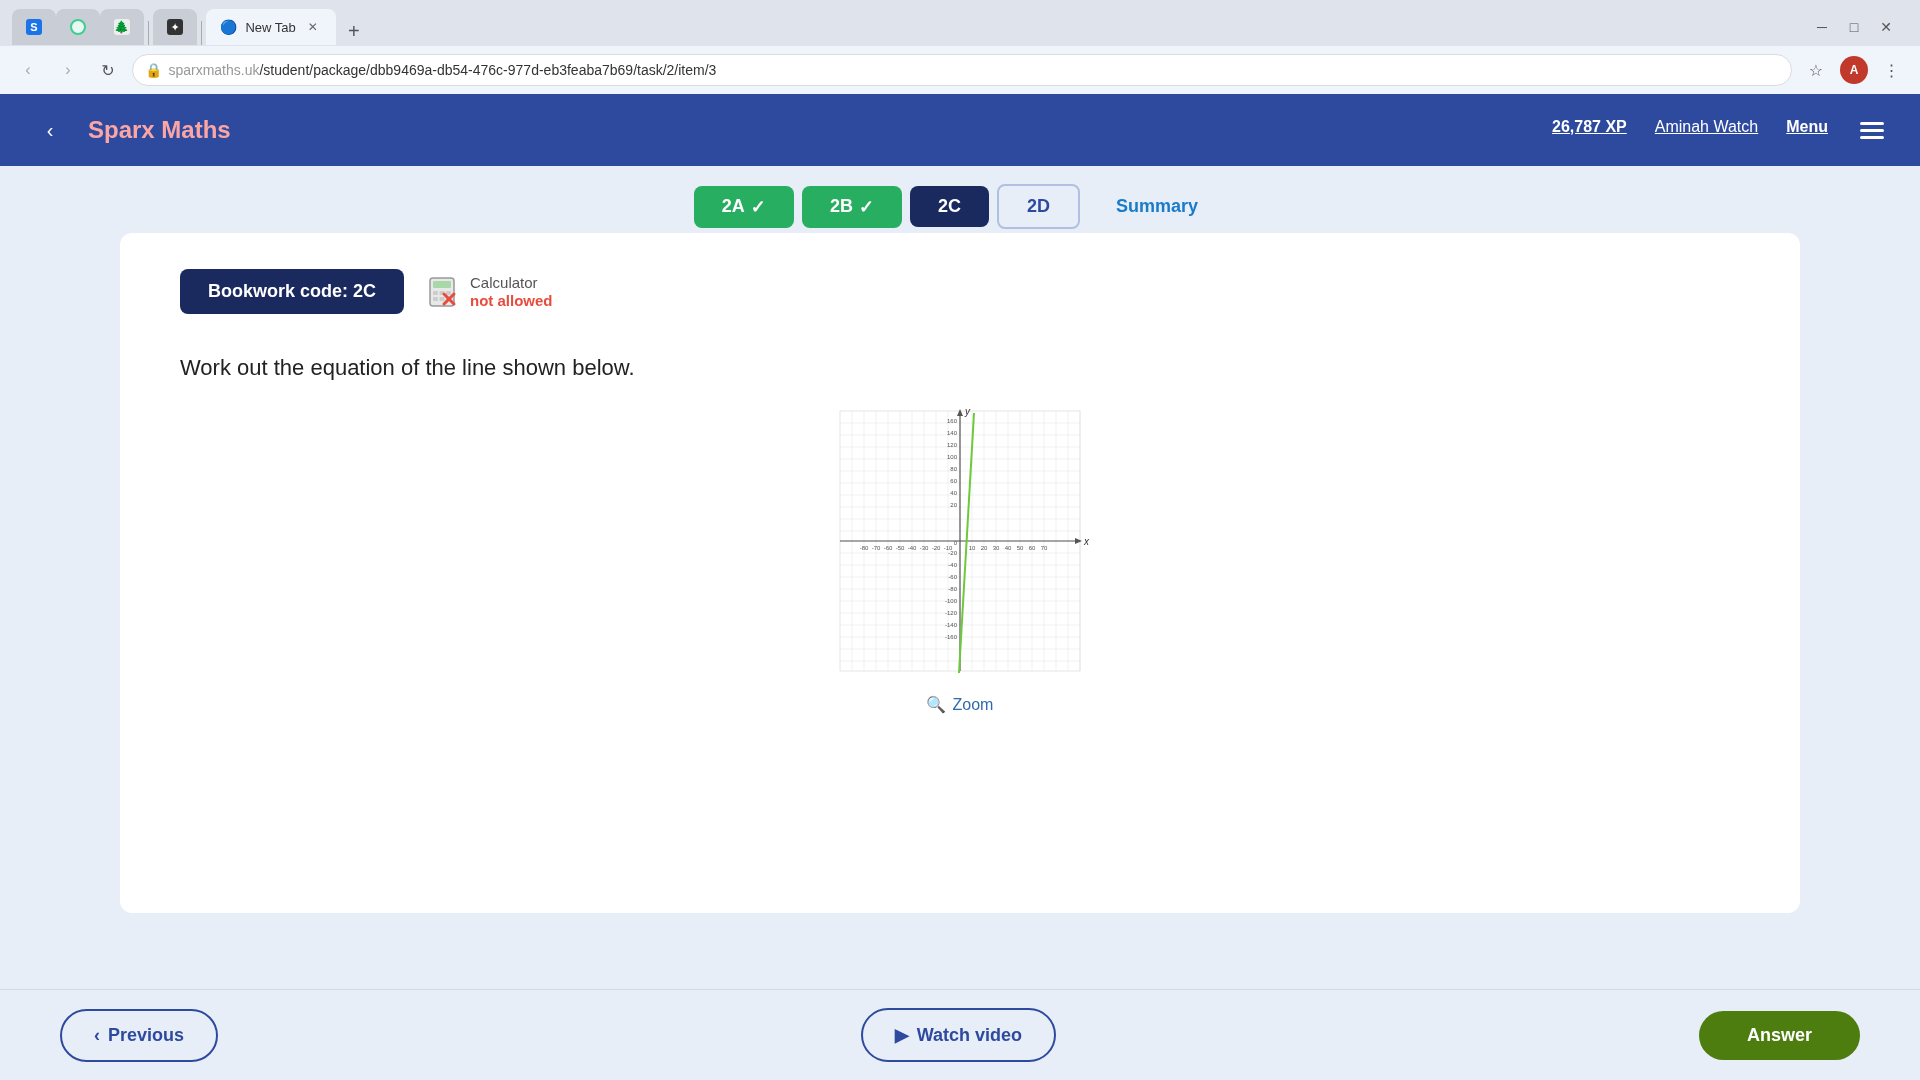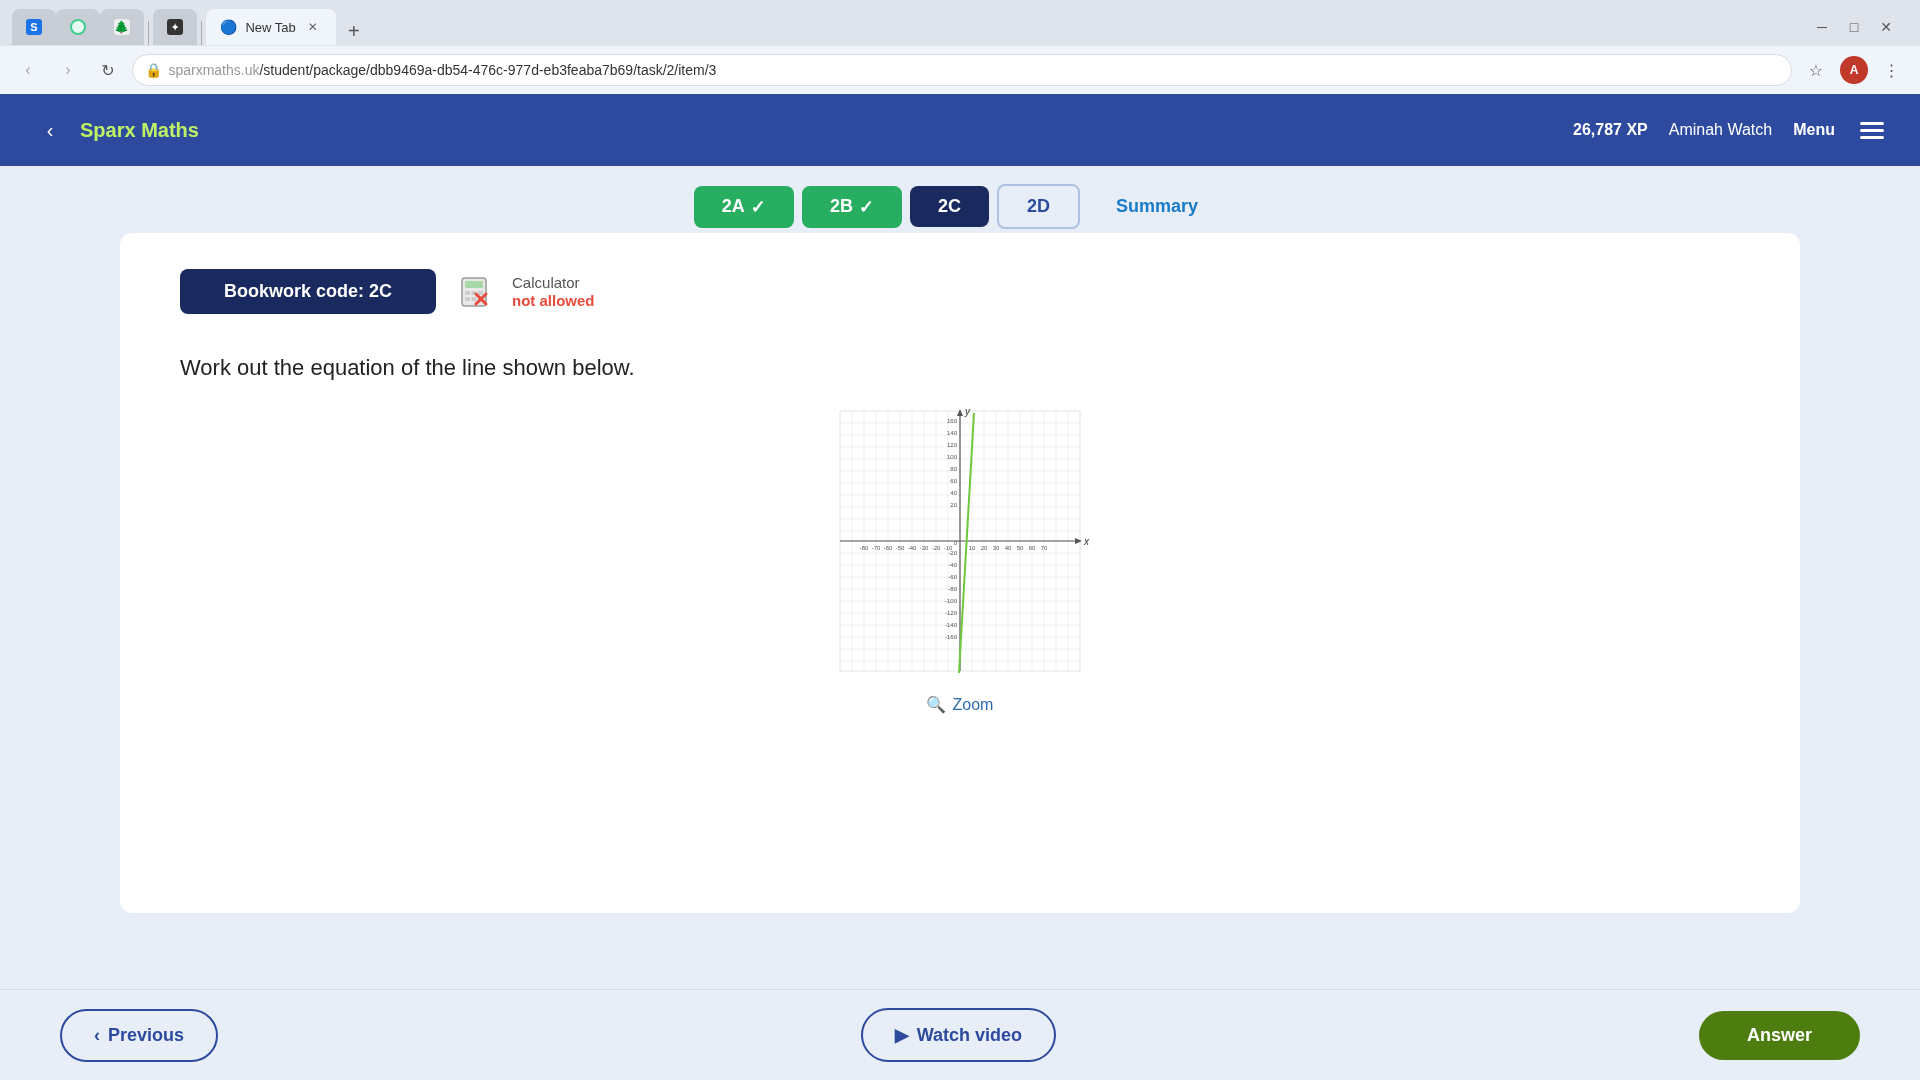--- a/index.html
+++ b/index.html
@@ -148,30 +148,30 @@
     }
     .back-btn {
       width: 36px; height: 36px;
       display: flex; align-items: center; justify-content: center;
       cursor: pointer;
       font-size: 20px;
       border-radius: 50%;
       color: white;
     }
     .app-logo {
-      font-size: 20px;
+      font-size: 24px;
       font-weight: 700;
-      color: #bef264;
-      margin-left: 12px;
+      color: #fca5a5;
+      margin-left: 20px;
       flex: 1;
     }
     .header-right {
       display: flex;
-      align-items: center;
-      gap: 21px;
+      gap: 28px;
+      text-decoration: underline;
     }
     .xp-display {
       font-size: 16px;
       color: white;
       font-weight: 600;
     }
     .user-name {
       font-size: 16px;
       color: white;
     }
@@ -245,29 +245,29 @@
 
     .bookwork-bar {
       display: flex;
       align-items: center;
       gap: 20px;
       margin-bottom: 36px;
     }
     .bookwork-code {
       background: #1a2a5e;
       color: white;
-      padding: 12px 44px;
+      padding: 12px 28px;
       border-radius: 8px;
       font-size: 18px;
       font-weight: 600;
     }
     .calculator-info {
       display: flex;
       align-items: center;
-      gap: 20px;
+      gap: 10px;
       font-size: 15px;
       color: #333;
     }
     .calc-icon {
       width: 36px; height: 36px;
       position: relative;
       display: flex; align-items: center; justify-content: center;
     }
     .calc-icon svg {
       width: 32px; height: 32px;

